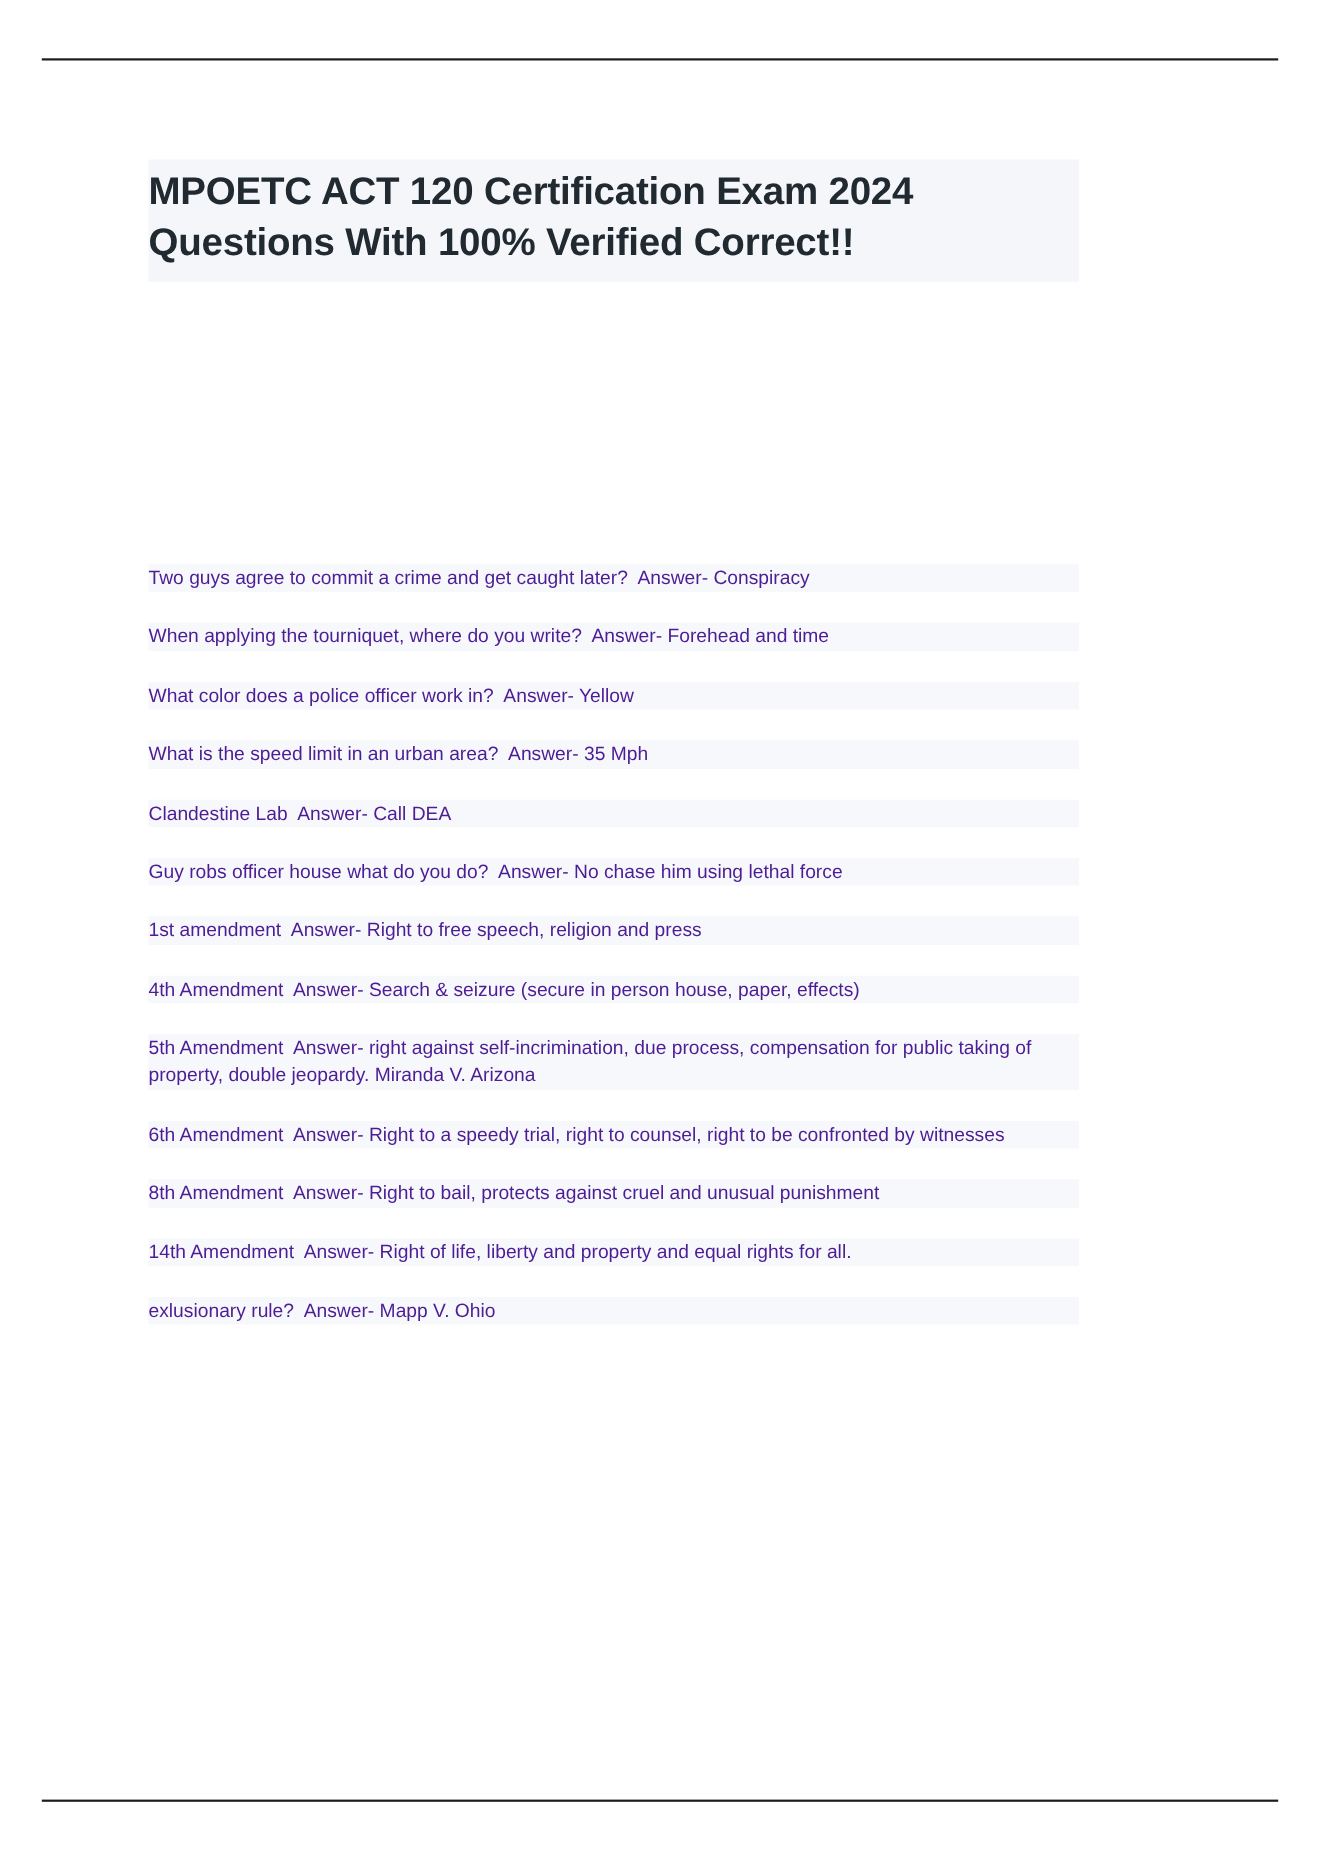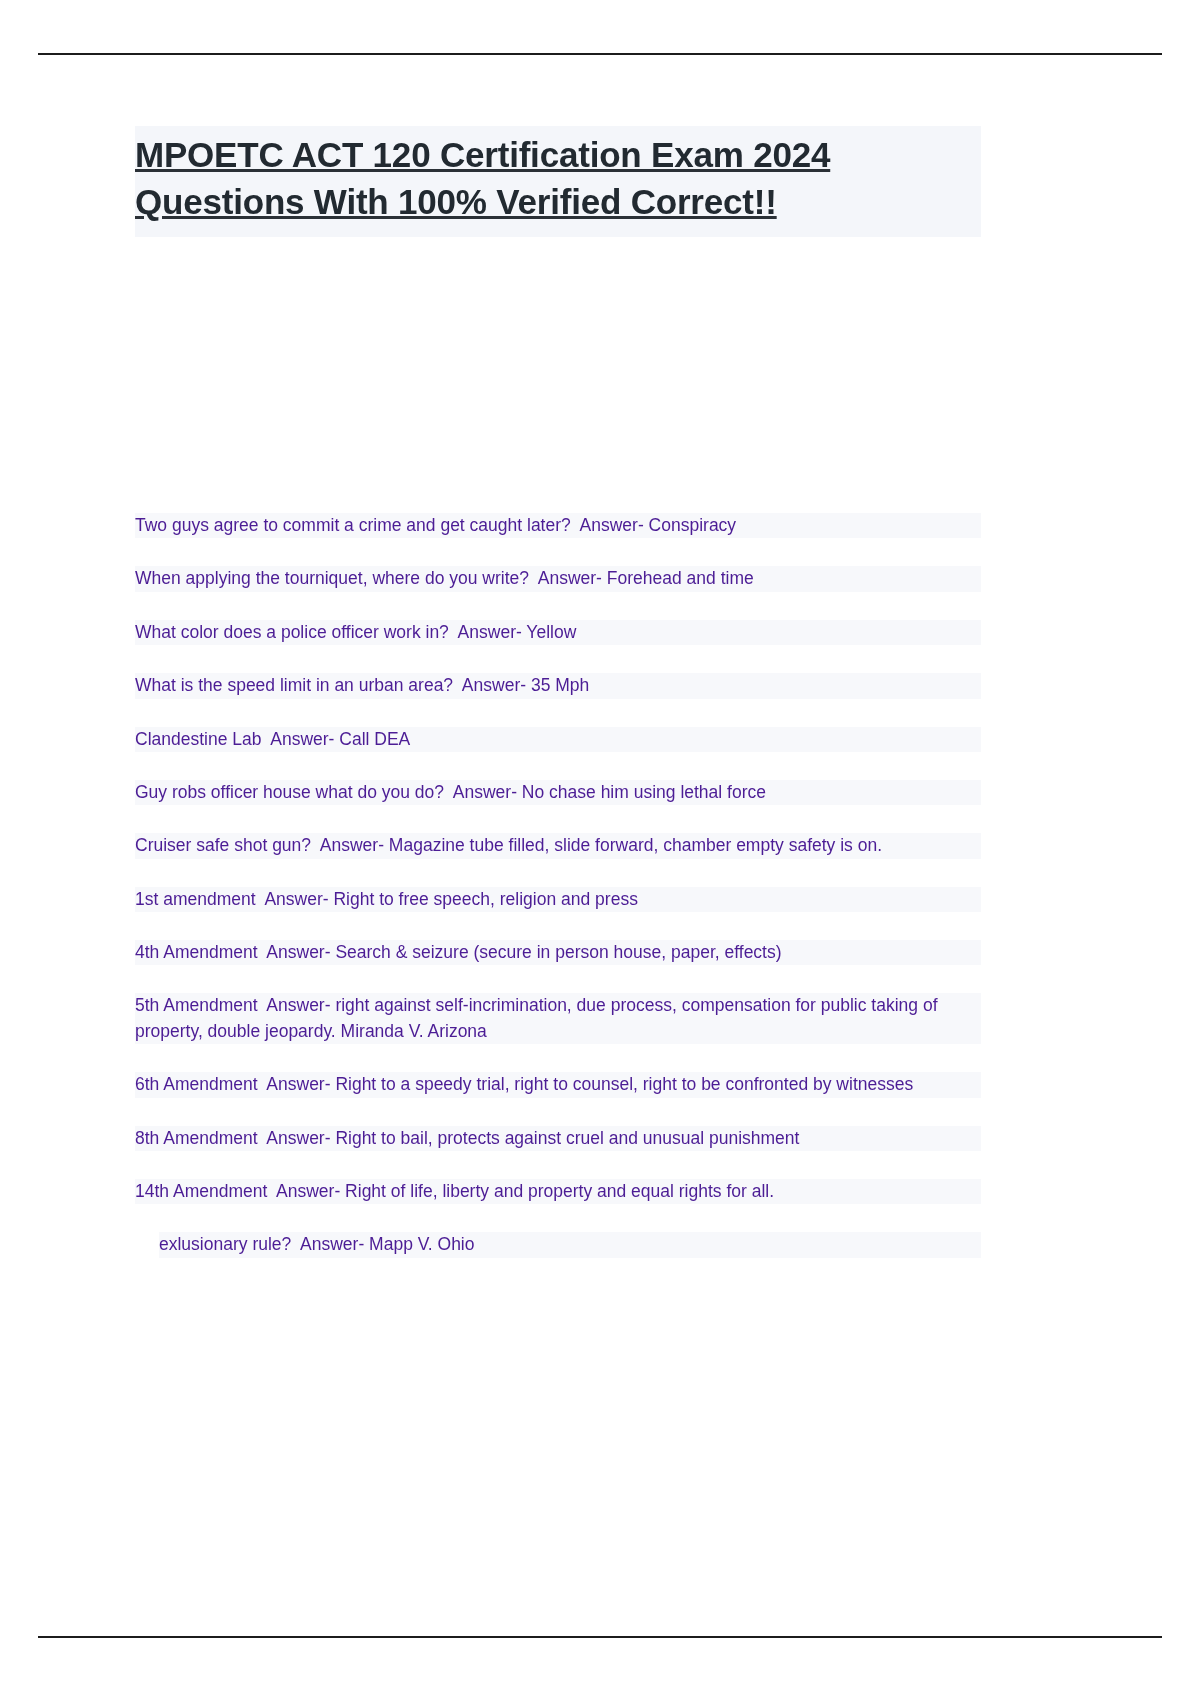--- a/index.html
+++ b/index.html
@@ -29,26 +29,25 @@
     width: 1124px;
     height: 0;
     border-top: 2px solid #1c1c1c;
   }
   .rule-top { top: 53px; }
   .rule-bottom { top: 1636px; }
 
   .title-block {
     position: absolute;
     left: 135px;
-    top: 126px;
+    top: 145px;
     width: 846px;
     background: #f4f6fa;
     padding: 6px 0 12px 0;
     box-sizing: border-box;
-    text-decoration: underline;
   }
   .title-block h1 {
     margin: 0;
     font-size: 35px;
     line-height: 1.33;
     font-weight: bold;
     color: #222a31;
     letter-spacing: -0.2px;
   }
 
@@ -59,21 +58,21 @@
     width: 846px;
   }
   .qa-item {
     font-size: 17.5px;
     line-height: 1.45;
     color: #4c1d95;
     margin-bottom: 28px;
     background: #f7f8fb;
     display: block;
   }
-  .qa-item:last-child { margin-bottom: 0; margin-left: 24px; }
+  .qa-item:last-child { margin-bottom: 0; }
 
   .q { white-space: pre-wrap; }
 </style>
 </head>
 <body>
 
 <div class="page">
 
   <div class="rule rule-top"></div>
 
@@ -81,21 +80,20 @@
     <h1>MPOETC ACT 120 Certification Exam 2024 Questions With 100% Verified Correct!!</h1>
   </div>
 
   <div class="qa-list">
     <div class="qa-item"><span class="q">Two guys agree to commit a crime and get caught later?  Answer- Conspiracy</span></div>
     <div class="qa-item"><span class="q">When applying the tourniquet, where do you write?  Answer- Forehead and time</span></div>
     <div class="qa-item"><span class="q">What color does a police officer work in?  Answer- Yellow</span></div>
     <div class="qa-item"><span class="q">What is the speed limit in an urban area?  Answer- 35 Mph</span></div>
     <div class="qa-item"><span class="q">Clandestine Lab  Answer- Call DEA</span></div>
     <div class="qa-item"><span class="q">Guy robs officer house what do you do?  Answer- No chase him using lethal force</span></div>
-    <div class="qa-item"><span class="q">Cruiser safe shot gun?  Answer- Magazine tube filled, slide forward, chamber empty safety is on.</span></div>
     <div class="qa-item"><span class="q">1st amendment  Answer- Right to free speech, religion and press</span></div>
     <div class="qa-item"><span class="q">4th Amendment  Answer- Search &amp; seizure (secure in person house, paper, effects)</span></div>
     <div class="qa-item"><span class="q">5th Amendment  Answer- right against self-incrimination, due process, compensation for public taking of property, double jeopardy. Miranda V. Arizona</span></div>
     <div class="qa-item"><span class="q">6th Amendment  Answer- Right to a speedy trial, right to counsel, right to be confronted by witnesses</span></div>
     <div class="qa-item"><span class="q">8th Amendment  Answer- Right to bail, protects against cruel and unusual punishment</span></div>
     <div class="qa-item"><span class="q">14th Amendment  Answer- Right of life, liberty and property and equal rights for all.</span></div>
     <div class="qa-item"><span class="q">exlusionary rule?  Answer- Mapp V. Ohio</span></div>
   </div>
 
   <div class="rule rule-bottom"></div>

